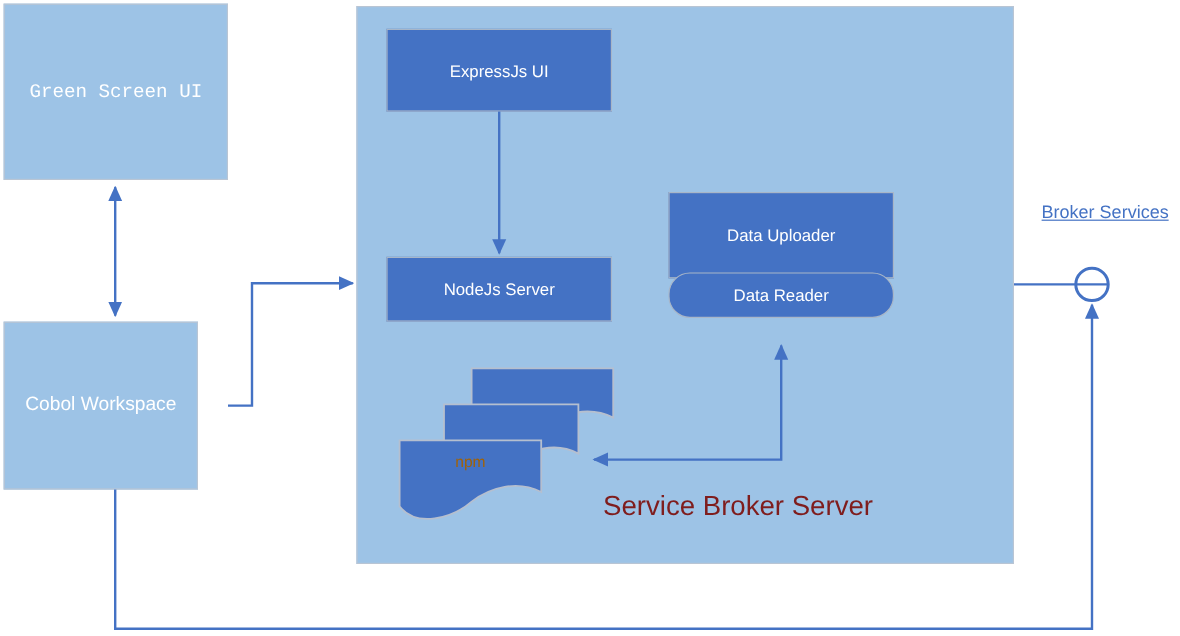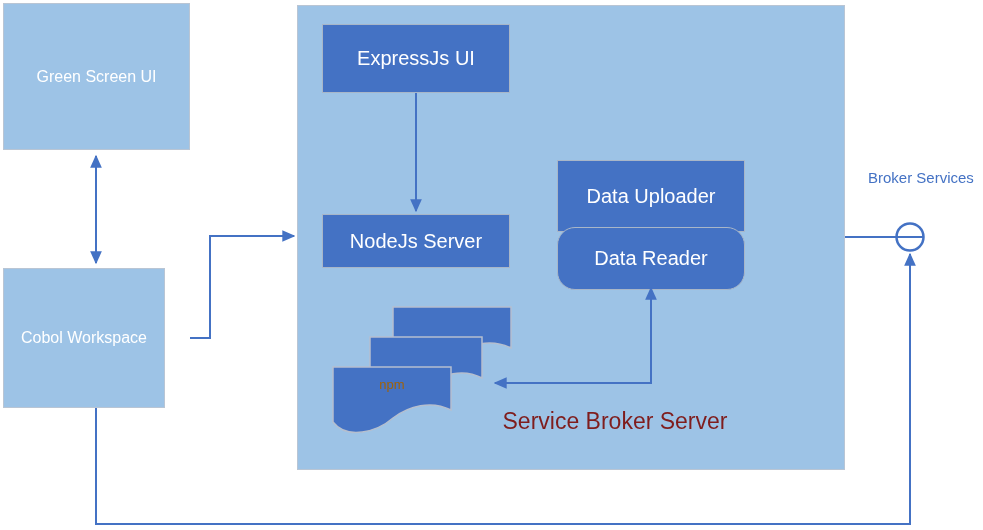--- a/index.html
+++ b/index.html
@@ -36,21 +36,21 @@
   }
   .darkbox {
     position: absolute;
     background: #4472C4;
     border: 1px solid #a8b6c8;
     box-sizing: border-box;
     display: flex;
     align-items: center;
     justify-content: center;
     color: #ffffff;
-    font-size: 20px;
+    font-size: 14px;
     z-index: 2;
   }
   #connector-layer {
     position: absolute;
     left: 0; top: 0;
     width: 983px;
     height: 530px;
     z-index: 3;
     pointer-events: none;
   }
@@ -87,28 +87,29 @@
   }
   #endpoint-label {
     position: absolute;
     left: 868px;
     top: 168px;
     width: 115px;
     color: #4472C4;
     font-size: 15px;
     line-height: 1.3;
     z-index: 2;
+    text-decoration: underline;
   }
 </style>
 </head>
 <body>
 
 <div id="canvas">
 
-  <div class="lightbox" style="left:3px; top:3px; width:187px; height:147px;">
+  <div class="lightbox" style="left:3px; top:3px; width:187px; height:147px;font-family:Liberation Mono, monospace;">
     <span>Green Screen UI</span>
   </div>
 
   <div class="lightbox" style="left:3px; top:268px; width:162px; height:140px;">
     <span>Cobol Workspace</span>
   </div>
 
   <div class="panel" style="left:297px; top:5px; width:548px; height:465px;"></div>
 
   <div class="darkbox" style="left:322px; top:24px; width:188px; height:69px;">
@@ -117,21 +118,21 @@
 
   <div class="darkbox" style="left:322px; top:214px; width:188px; height:54px;">
     <span>NodeJs Server</span>
   </div>
 
 
   <div class="darkbox" style="left:557px; top:160px; width:188px; height:72px;">
     <span>Data Uploader</span>
   </div>
 
-  <div class="darkbox" style="left:557px; top:227px; width:188px; height:63px;border-radius:18px;">
+  <div class="darkbox" style="left:557px; top:227px; width:188px; height:38px;border-radius:18px;">
     <span>Data Reader</span>
   </div>
 
   <div id="group-label">Service Broker Server</div>
 
   <div id="endpoint-label">
     <div>Broker Services</div>
   </div>
 
   <svg id="connector-layer" viewBox="0 0 983 530" xmlns="http://www.w3.org/2000/svg">

